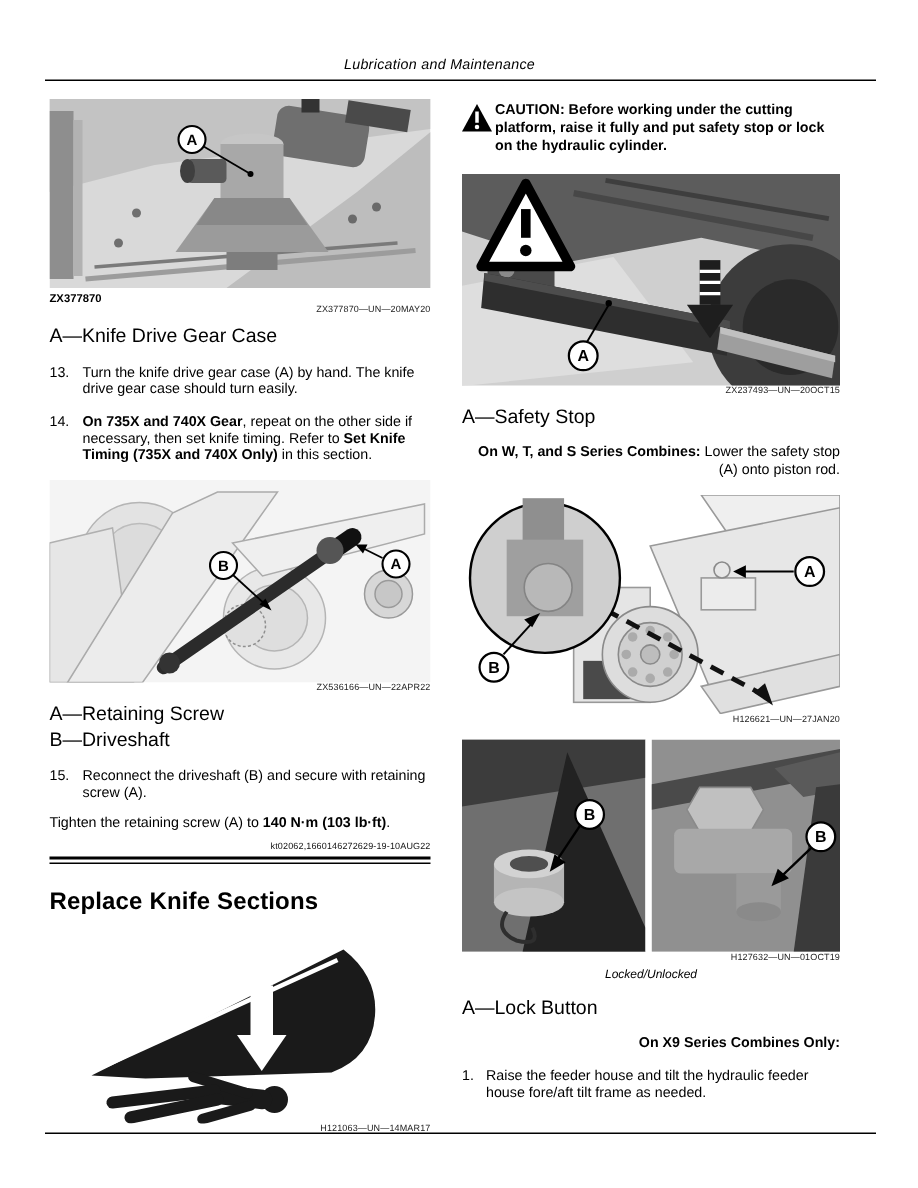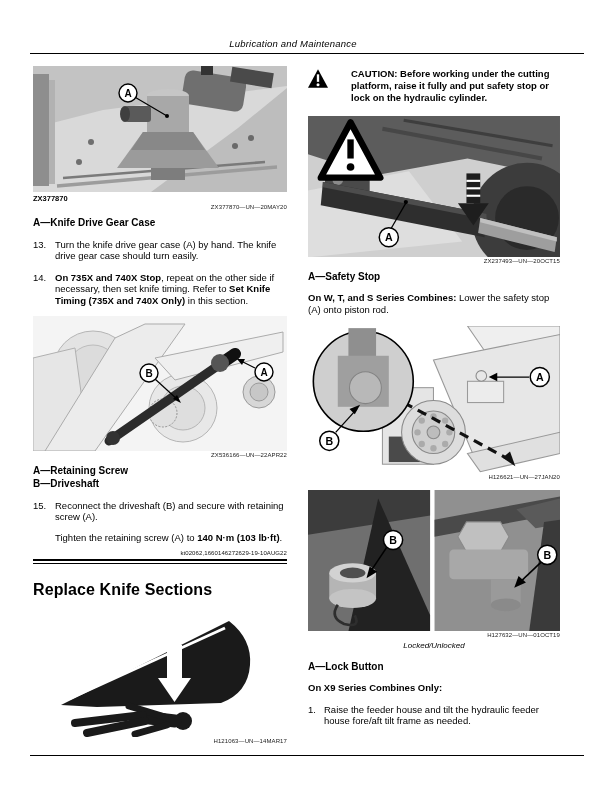--- a/index.html
+++ b/index.html
@@ -16,39 +16,39 @@
   .footer-page{position:absolute;top:803px;left:30px;width:554px;text-align:right;font-weight:normal;font-size:10px;}
 
   .col-left{position:absolute;left:33px;top:66px;width:254px;}
   .col-right{position:absolute;left:308px;top:66px;width:252px;}
 
   .figure{width:100%;display:block;}
   .figure svg{display:block;width:100%;height:auto;}
   .fig-label{font-size:7.5px;font-weight:bold;margin-top:2px;}
   .fig-credit{font-size:6px;text-align:right;color:#222;margin-top:1px;letter-spacing:.1px;}
   .fig-caption{font-size:8px;font-style:italic;text-align:center;margin-top:3px;}
-  .legend{font-size:10px;font-weight:bold;line-height:1.3;margin-top:6px;}
+  .legend{font-size:13px;font-weight:normal;line-height:1.3;margin-top:6px;}
   .legend div{margin:0;}
 
   .step{display:flex;font-size:9.5px;line-height:1.2;margin-top:10px;}
   .step .num{flex:none;width:22px;}
   .step .num-sm{flex:none;width:16px;}
   .step .body{flex:1;}
   .b{font-weight:bold;}
-  .para-indent{margin-left:22px;font-size:9.5px;line-height:1.2;margin-top:9px;}
+  .para-indent{font-size:9.5px;line-height:1.2;margin-top:9px;}
   .ref-code{font-size:6px;text-align:right;margin-top:7px;color:#111;letter-spacing:.1px;}
   .divider{margin-top:3px;border-top:2px solid #000;border-bottom:1px solid #000;height:2px;}
   .section-heading{font-size:16px;font-weight:bold;margin-top:17px;letter-spacing:.1px;}
   .pictogram-wrap{margin-top:16px;display:flex;justify-content:center;}
 
-  .caution{display:flex;gap:23px;font-size:9.5px;font-weight:bold;line-height:1.25;margin-top:2px;}
+  .caution{display:flex;gap:2px;font-size:9.5px;font-weight:bold;line-height:1.25;margin-top:2px;}
   .caution-icon{flex:none;width:20px;padding-top:1px;}
   .mt10{margin-top:10px;}
   .mt12{margin-top:12px;}
-  .note-para{font-size:9.5px;line-height:1.25;margin-top:9px;}
+  .note-para{font-size:9.5px;line-height:1.25;margin-top:9px;text-align:right;}
   .callout-letter{font-size:10px;font-weight:bold;}
 </style>
 </head>
 <body>
 
 <div class="header-title">Lubrication and Maintenance</div>
 <div class="header-rule"></div>
 
 <div class="col-left">
 
@@ -90,21 +90,21 @@
     <div>A—Knife Drive Gear Case</div>
   </div>
 
   <div class="step">
     <span class="num">13.</span>
     <span class="body">Turn the knife drive gear case (A) by hand. The knife drive gear case should turn easily.</span>
   </div>
 
   <div class="step">
     <span class="num">14.</span>
-    <span class="body"><span class="b">On 735X and 740X Stop</span><span>, repeat on the other side if necessary, then set knife timing. Refer to </span><span class="b">Set Knife Timing (735X and 740X Only)</span><span> in this section.</span></span>
+    <span class="body"><span class="b">On 735X and 740X Gear</span><span>, repeat on the other side if necessary, then set knife timing. Refer to </span><span class="b">Set Knife Timing (735X and 740X Only)</span><span> in this section.</span></span>
   </div>
 
   <div class="figure mt10">
     <svg viewBox="0 0 254 135">
       <rect width="254" height="135" fill="#f4f4f4"></rect>
       <circle cx="60" cy="55" r="40" fill="#e3e3e3" stroke="#b5b5b5"></circle>
       <circle cx="60" cy="55" r="26" fill="#dcdcdc" stroke="#bcbcbc"></circle>
       <circle cx="150" cy="92" r="34" fill="#e8e8e8" stroke="#b5b5b5"></circle>
       <circle cx="150" cy="92" r="22" fill="#dedede" stroke="#b5b5b5"></circle>
       <polygon points="0,42 42,32 56,135 0,135" fill="#e6e6e6" stroke="#b0b0b0"></polygon>

